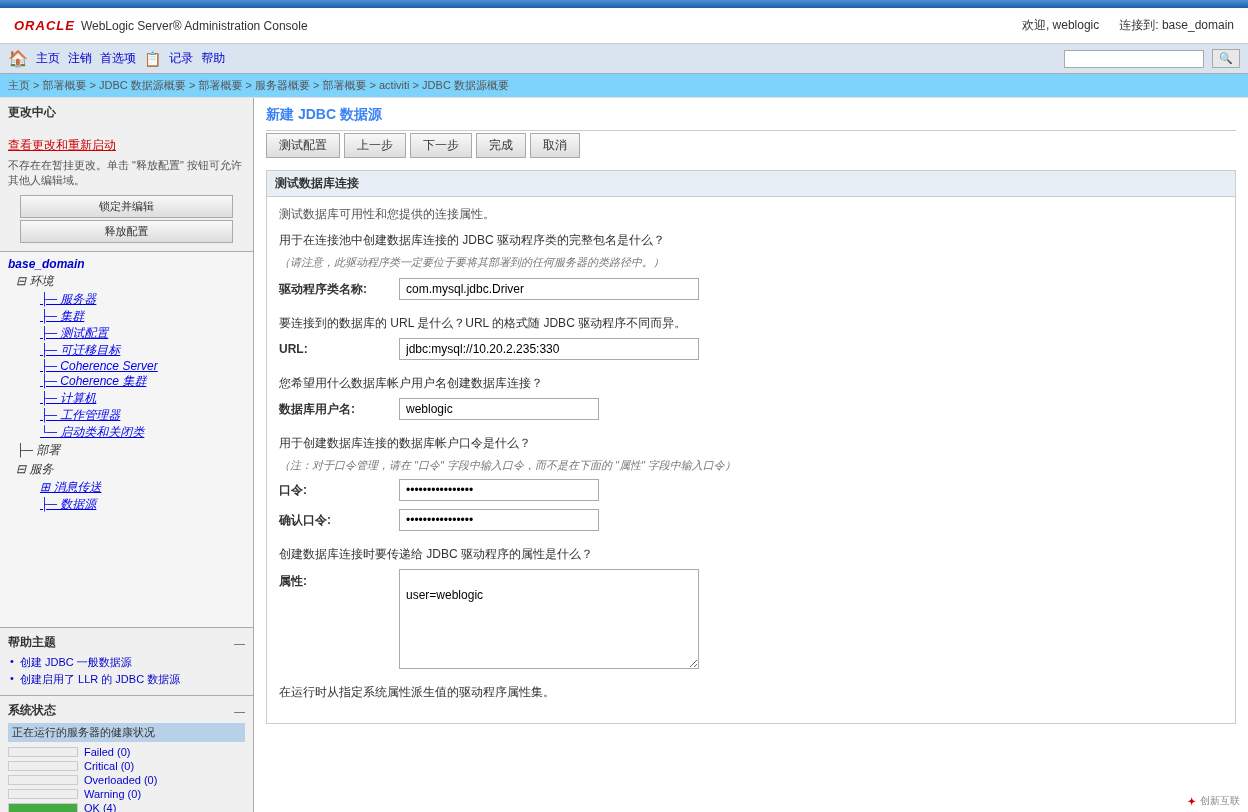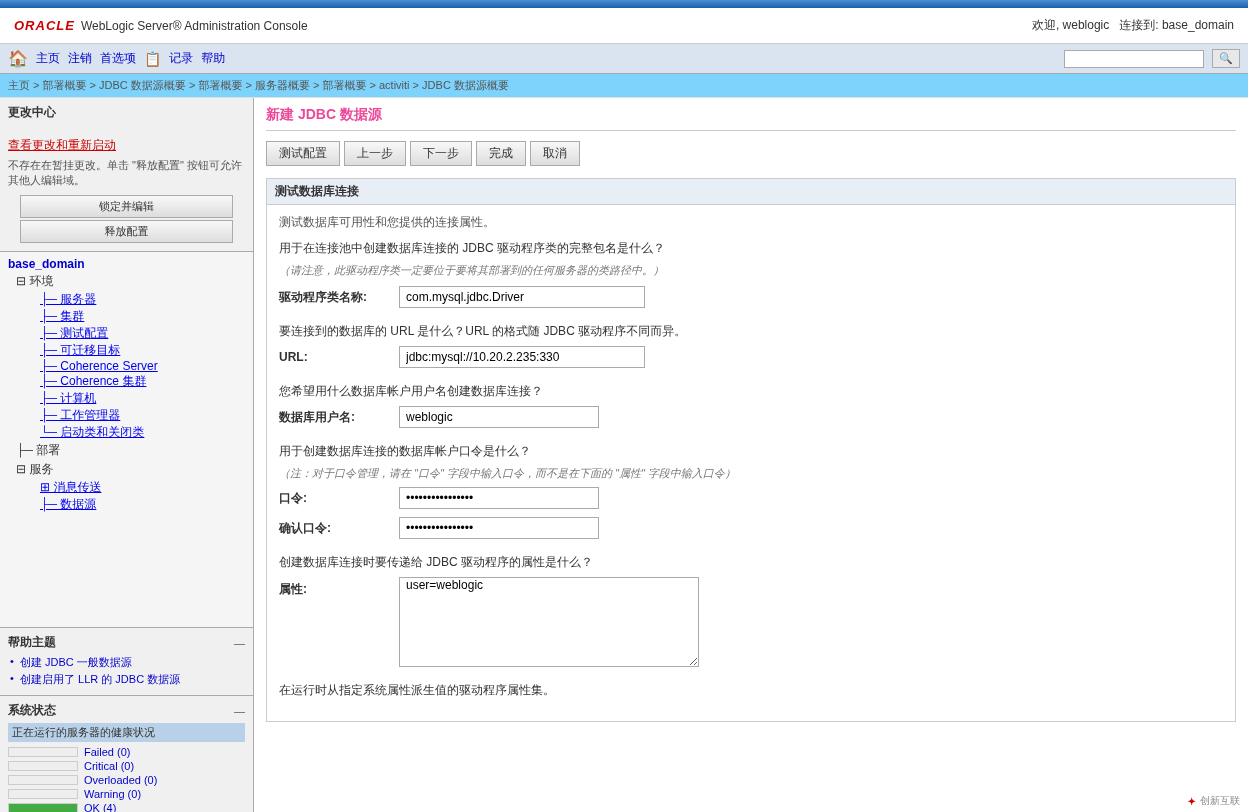--- a/index.html
+++ b/index.html
@@ -23,21 +23,21 @@
     
     #change-center { border-bottom: 1px solid #aaa; padding: 6px 8px; background: #f0f0f0; }
     #change-center-title { font-weight: bold; font-size: 12px; color: #333; margin-bottom: 16px; }
     #change-center-link { color: #cc0000; text-decoration: underline; cursor: pointer; font-size: 12px; margin-bottom: 4px; display: block; }
     #change-center-desc { font-size: 11px; color: #555; margin-bottom: 6px; line-height: 1.4; }
     .sidebar-btn { display: block; width: 90%; margin: 2px auto; padding: 3px 8px; background: linear-gradient(#f8f8f8, #ddd); border: 1px solid #aaa; cursor: pointer; font-size: 11px; text-align: center; color: #333; }
 
     
     #domain-structure { border-bottom: 1px solid #aaa; flex: 1; overflow: hidden; display: flex; flex-direction: column; }
     #domain-structure-title { font-weight: bold; font-size: 12px; color: #333; padding: 4px 8px; background: #e8e8e8; border-bottom: 1px solid #ccc; }
-    #domain-tree { flex: 1; overflow-y: auto; padding: 4px 0; font-size: 12px; }
+    #domain-tree { flex: 1; overflow-y: auto; padding: 4px 0; font-size: 12px; font-style: italic; }
     .tree-item { padding: 1px 0; cursor: pointer; }
     .tree-item a { color: #0000cc; text-decoration: none; }
     .tree-root { padding: 1px 8px; font-weight: bold; }
     .tree-group { padding-left: 16px; }
     .tree-child { padding-left: 24px; }
 
     
     #help-topics { border-bottom: 1px solid #aaa; padding: 6px 8px; background: #f0f0f0; }
     #help-topics-header { display: flex; justify-content: space-between; align-items: center; margin-bottom: 4px; }
     #help-topics-title { font-weight: bold; font-size: 12px; }
@@ -50,42 +50,42 @@
     #system-status-header { display: flex; justify-content: space-between; align-items: center; margin-bottom: 4px; }
     #system-status-title { font-weight: bold; font-size: 12px; }
     #system-status-subtitle { font-size: 11px; color: #333; background: #b8d0e8; padding: 2px 4px; margin-bottom: 4px; }
     .status-row { display: flex; align-items: center; margin: 2px 0; gap: 6px; }
     .status-bar-container { width: 70px; height: 10px; background: #eee; border: 1px solid #ccc; position: relative; }
     .status-bar-fill { height: 100%; }
     .status-label { font-size: 11px; color: #0000cc; text-decoration: none; cursor: pointer; }
 
     
     #content { flex: 1; overflow-y: auto; padding: 8px 12px; background: #fff; }
-    #content-title { font-size: 14px; font-weight: bold; color: #ec4899; margin-bottom: 10px; border-bottom: 1px solid #ccc; padding-bottom: 6px; }
+    #content-title { font-size: 14px; font-weight: bold; color: #3b82f6; margin-bottom: 2px; border-bottom: 1px solid #ccc; padding-bottom: 6px; }
 
     
     #toolbar { display: flex; gap: 4px; margin-bottom: 12px; }
     .toolbar-btn { padding: 3px 12px; background: linear-gradient(#f8f8f8, #ddd); border: 1px solid #aaa; cursor: pointer; font-size: 12px; color: #333; }
 
     
     .section-box { border: 1px solid #ccc; margin-bottom: 12px; }
     .section-title { background: #e8eef5; padding: 4px 8px; font-weight: bold; font-size: 12px; border-bottom: 1px solid #ccc; }
     .section-body { padding: 8px 12px; }
     .section-desc { font-size: 12px; color: #555; margin-bottom: 8px; line-height: 1.5; }
     .section-note { font-size: 11px; color: #777; margin-bottom: 8px; font-style: italic; }
 
     
     .form-row { margin-bottom: 14px; }
     .form-question { font-size: 12px; color: #333; margin-bottom: 6px; line-height: 1.5; }
     .form-note { font-size: 11px; color: #777; margin-bottom: 6px; font-style: italic; }
     .field-row { display: flex; align-items: center; margin-bottom: 8px; }
     .field-label { width: 120px; font-weight: bold; font-size: 12px; color: #333; }
     .field-input { border: 1px solid #aaa; padding: 3px 6px; font-size: 12px; width: 200px; background: #fff; }
-    .field-input-wide { border: 1px solid #aaa; padding: 3px 6px; font-size: 12px; width: 246px; background: #fff; }
-    .field-textarea { border: 1px solid #aaa; padding: 0 6px; font-size: 12px; width: 300px; height: 90px; background: #fff; font-family: Arial, sans-serif; resize: vertical; }
+    .field-input-wide { border: 1px solid #aaa; padding: 3px 6px; font-size: 12px; width: 300px; background: #fff; }
+    .field-textarea { border: 1px solid #aaa; padding: 18px 6px; font-size: 12px; width: 300px; height: 100px; background: #fff; font-family: Arial, sans-serif; resize: vertical; }
 
     
     #domain-tree::-webkit-scrollbar { width: 6px; }
     #domain-tree::-webkit-scrollbar-track { background: #eee; }
     #domain-tree::-webkit-scrollbar-thumb { background: #aaa; }
 
     
     #bottom-logo { position: fixed; bottom: 4px; right: 8px; font-size: 10px; color: #888; display: flex; align-items: center; gap: 4px; }
 
     .header-top { background: linear-gradient(to bottom, #4a90d9, #1a5fa8); height: 8px; }
@@ -95,21 +95,21 @@
 </head>
 <body>
 
 <div class="header-top"></div>
 
 <div id="logo-area">
   <div style="display:flex;align-items:center;margin-right:8px;">
     <span style="color:#cc0000;font-weight:bold;font-size:13px;letter-spacing:1px;font-style:italic;">ORACLE</span>
     <span style="margin-left:6px;font-size:12px;color:#333;">WebLogic Server® Administration Console</span>
   </div>
-  <div style="margin-left:auto;display:flex;align-items:center;gap:10px;font-size:12px;">
+  <div style="margin-left:auto;display:flex;align-items:center;gap:20px;font-size:12px;">
     <span>欢迎, weblogic</span>
     <span>连接到: base_domain</span>
   </div>
 </div>
 
 <div id="topbar">
   <span style="font-size:16px;">🏠</span>
   <a class="topbar-link">主页</a>
   <a class="topbar-link">注销</a>
   <a class="topbar-link">首选项</a>

